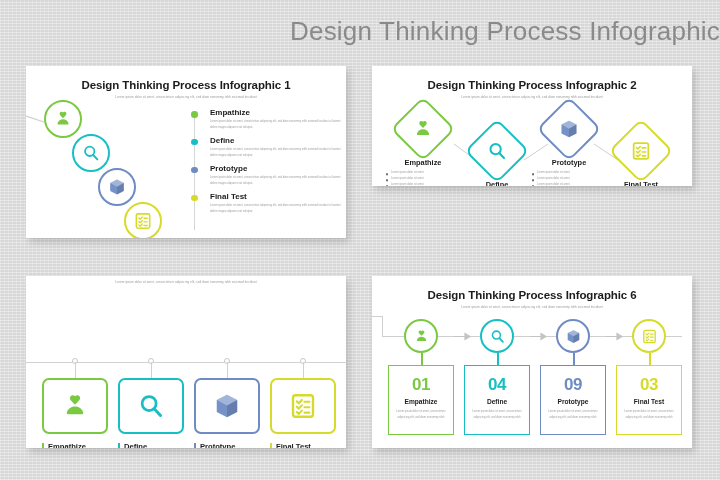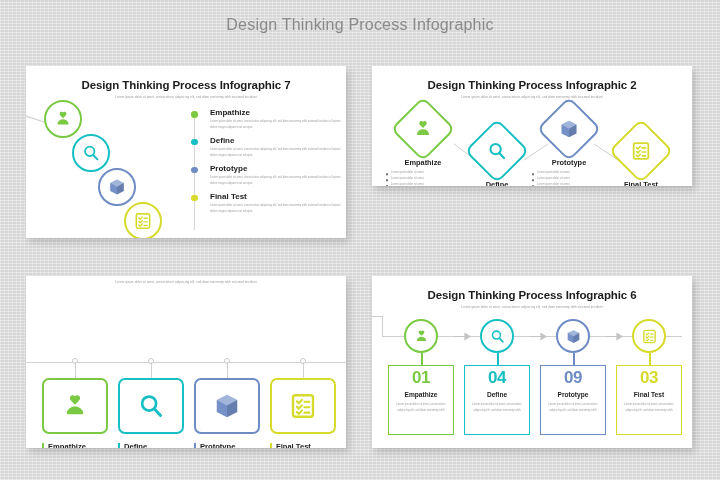--- a/index.html
+++ b/index.html
@@ -12,22 +12,22 @@
     background: #dcdcdc;
     background-image:
       repeating-linear-gradient(0deg, rgba(255,255,255,.35) 0 1px, rgba(0,0,0,.012) 1px 3px),
       repeating-linear-gradient(90deg, rgba(255,255,255,.22) 0 1px, rgba(0,0,0,.01) 1px 4px);
     position: relative;
   }
 
   
   .page-title {
     position: absolute; top: 16px; left: 0; width: 720px;
-    text-align: center;
-    font-size: 16px; font-weight: 400; color: #8a8a8a;
+    text-align: right;
+    font-size: 26px; font-weight: 400; color: #8a8a8a;
     letter-spacing: .2px;
   }
 
   
   .card {
     position: absolute;
     background: #fff;
     box-shadow: 3px 4px 7px rgba(0,0,0,.16);
     overflow: hidden;
   }
@@ -114,36 +114,36 @@
   .c4-node { position: absolute; width: 66px; }
   .c4-circ {
     position: absolute; left: 50%; margin-left: -17px; top: 11px;
     width: 34px; height: 34px; border-radius: 50%; background: #fff;
     border: 2px solid #000; display: flex; align-items: center; justify-content: center;
   }
   .c4-stem { position: absolute; left: 50%; top: 45px; width: 1.6px; height: 12px; }
   .c4-box {
     position: absolute; left: 0; top: 57px; width: 66px; height: 70px;
     border: 1.8px solid #000; background: #fff;
-    text-align: center; padding-top: 3px;
+    text-align: center; padding-top: 10px;
   }
   .c4-num { font-size: 17px; font-weight: bold; letter-spacing: -.4px; line-height: 1; }
   .c4-label { font-size: 6.6px; font-weight: bold; color: #1c1c1c; margin-top: 5px; }
   .c4-box .lorem { margin-top: 4px; padding: 0 5px; }
   .c4-arrow { position: absolute; top: 24px; width: 20px; height: 9px; }
 
   svg { display: block; }
 </style>
 </head>
 <body>
 
 <div class="page-title">Design Thinking Process Infographic</div>
 
 <div class="card" id="card1">
-  <div class="card-title">Design Thinking Process Infographic 7</div>
+  <div class="card-title">Design Thinking Process Infographic 1</div>
   <div class="card-sub">Lorem ipsum dolor sit amet, consectetuer adipiscing elit, sed diam nonummy nibh euismod tincidunt</div>
   <div class="c1-chain">
     <svg width="150" height="146">
       <path d="M0 24 L18 30" stroke="#cfcfcf" stroke-width="1.2" fill="none"></path>
       <path d="M62 42 L72 54" stroke="#cfcfcf" stroke-width="1.2" fill="none"></path>
       <path d="M88 78 L96 90" stroke="#cfcfcf" stroke-width="1.2" fill="none"></path>
       <path d="M112 116 L120 132" stroke="#cfcfcf" stroke-width="1.2" fill="none"></path>
     </svg>
     <div class="c1-circle" id="c1n0" style="left: 18px; top: 8px; width: 38px; height: 38px; border-color: rgb(122, 201, 67);">
         <svg width="20" height="20" viewBox="0 0 24 24">

